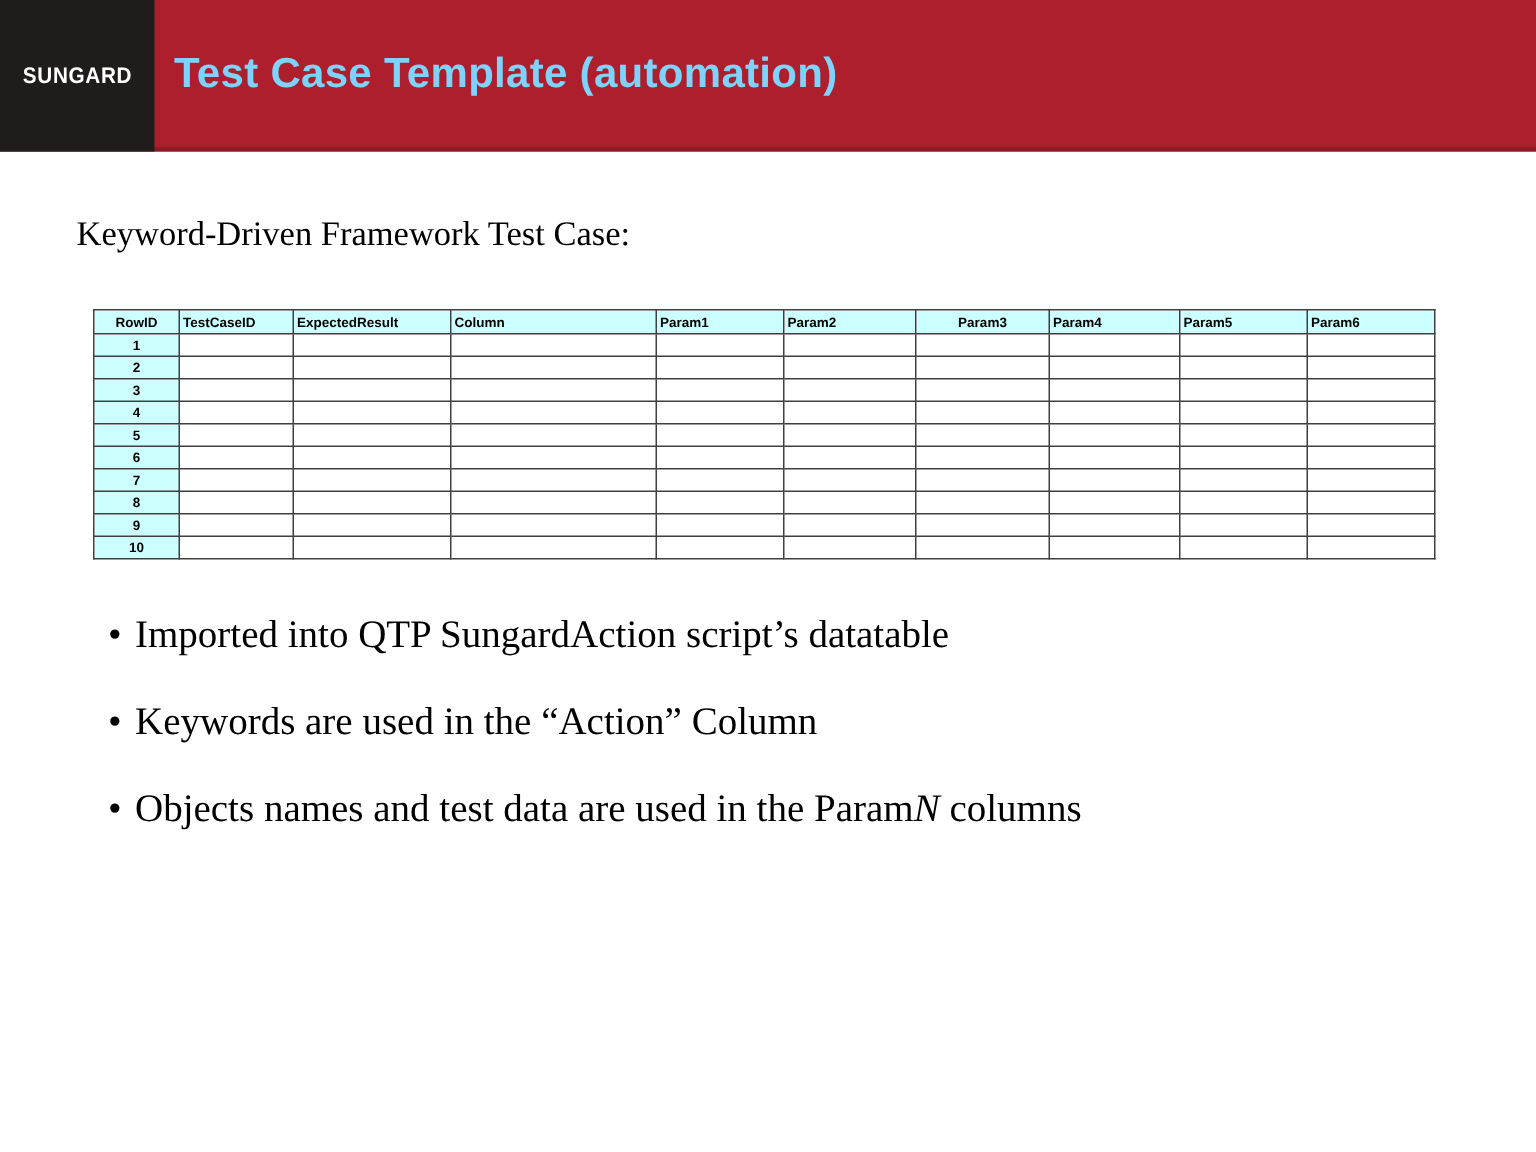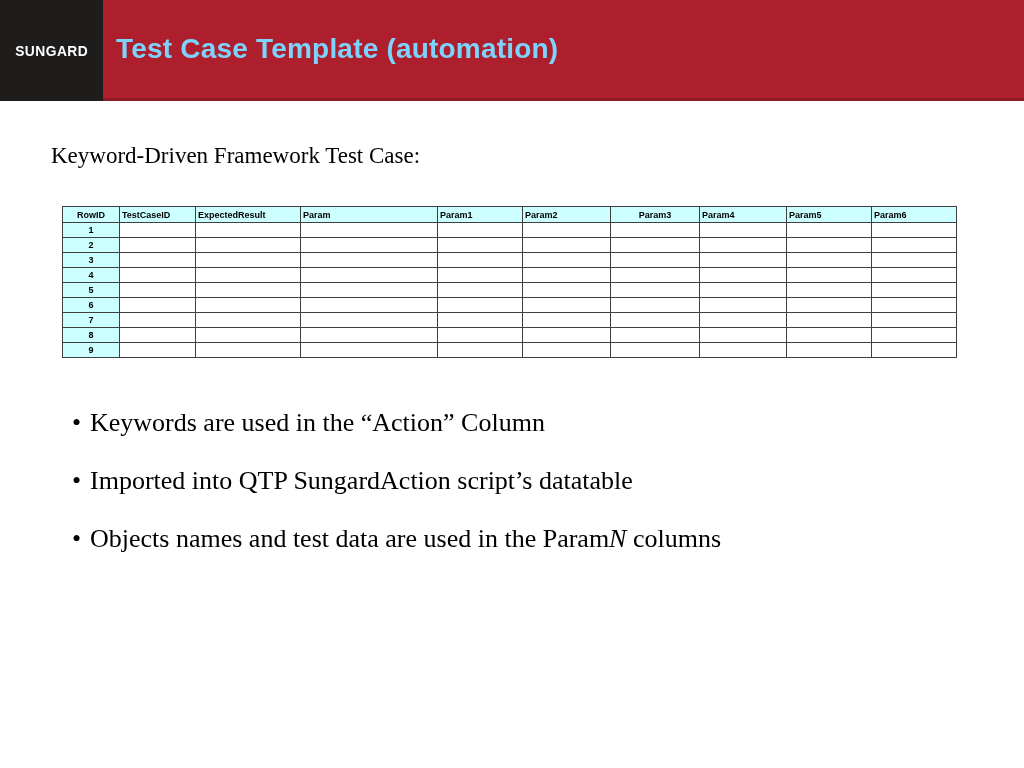--- a/index.html
+++ b/index.html
@@ -148,21 +148,21 @@
       <col style="width:89px">
         <col style="width:87px">
         <col style="width:85px">
       <col style="width:85px">
     </colgroup>
     <thead>
       <tr>
         <th class="ctr">RowID</th>
         <th>TestCaseID</th>
         <th>ExpectedResult</th>
-        <th>Param</th>
+        <th>Column</th>
         <th>Param1</th>
         <th>Param2</th>
         <th class="ctr">Param3</th>
         <th>Param4</th>
         <th>Param5</th>
         <th>Param6</th>
       </tr>
     </thead>
     <tbody>
         <tr>
@@ -266,21 +266,33 @@
           <td class="blank"></td>
           <td class="blank"></td>
           <td class="blank"></td>
           <td class="blank"></td>
           <td class="blank"></td>
           <td class="blank"></td>
           <td class="blank"></td>
           <td class="blank"></td>
           <td class="blank"></td>
         </tr>
+        <tr>
+          <td class="rowid">10</td>
+          <td class="blank"></td>
+          <td class="blank"></td>
+          <td class="blank"></td>
+          <td class="blank"></td>
+          <td class="blank"></td>
+          <td class="blank"></td>
+          <td class="blank"></td>
+          <td class="blank"></td>
+          <td class="blank"></td>
+        </tr>
       </tbody>
   </table>
 </div>
 
 <div class="bullets">
+    <div class="bullet"><span class="dot">•</span><span>Imported into QTP SungardAction script’s datatable</span></div>
     <div class="bullet"><span class="dot">•</span><span>Keywords are used in the “Action” Column</span></div>
-    <div class="bullet"><span class="dot">•</span><span>Imported into QTP SungardAction script’s datatable</span></div>
     <div class="bullet"><span class="dot">•</span><span>Objects names and test data are used in the Param</span><span class="ital">N</span><span> columns</span></div>
   </div>
 
 </body></html>

